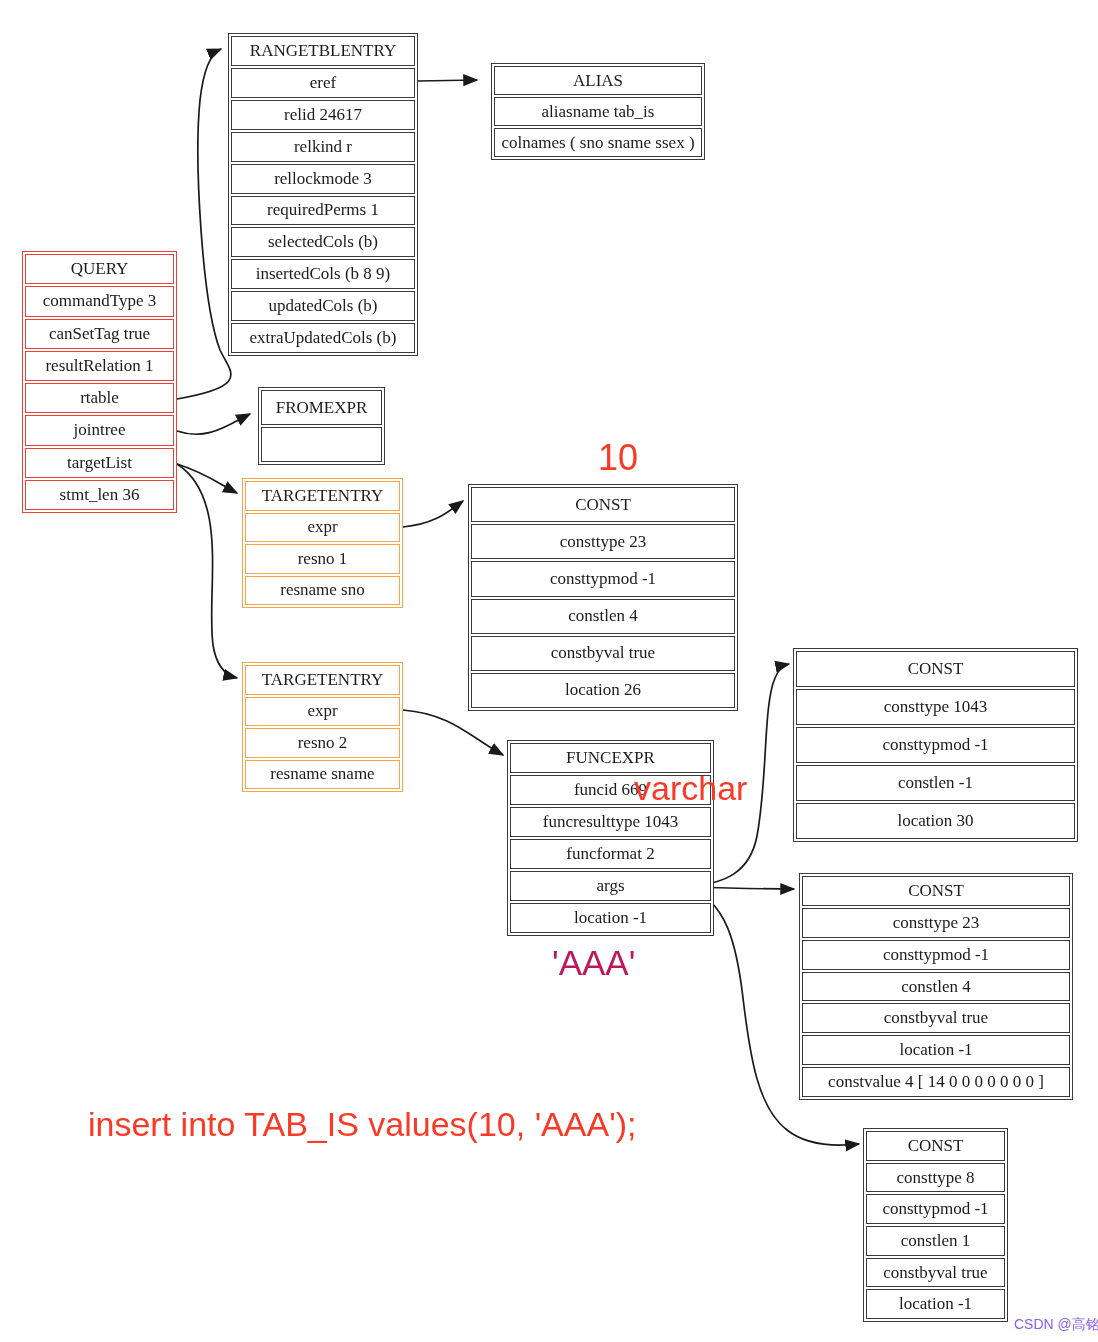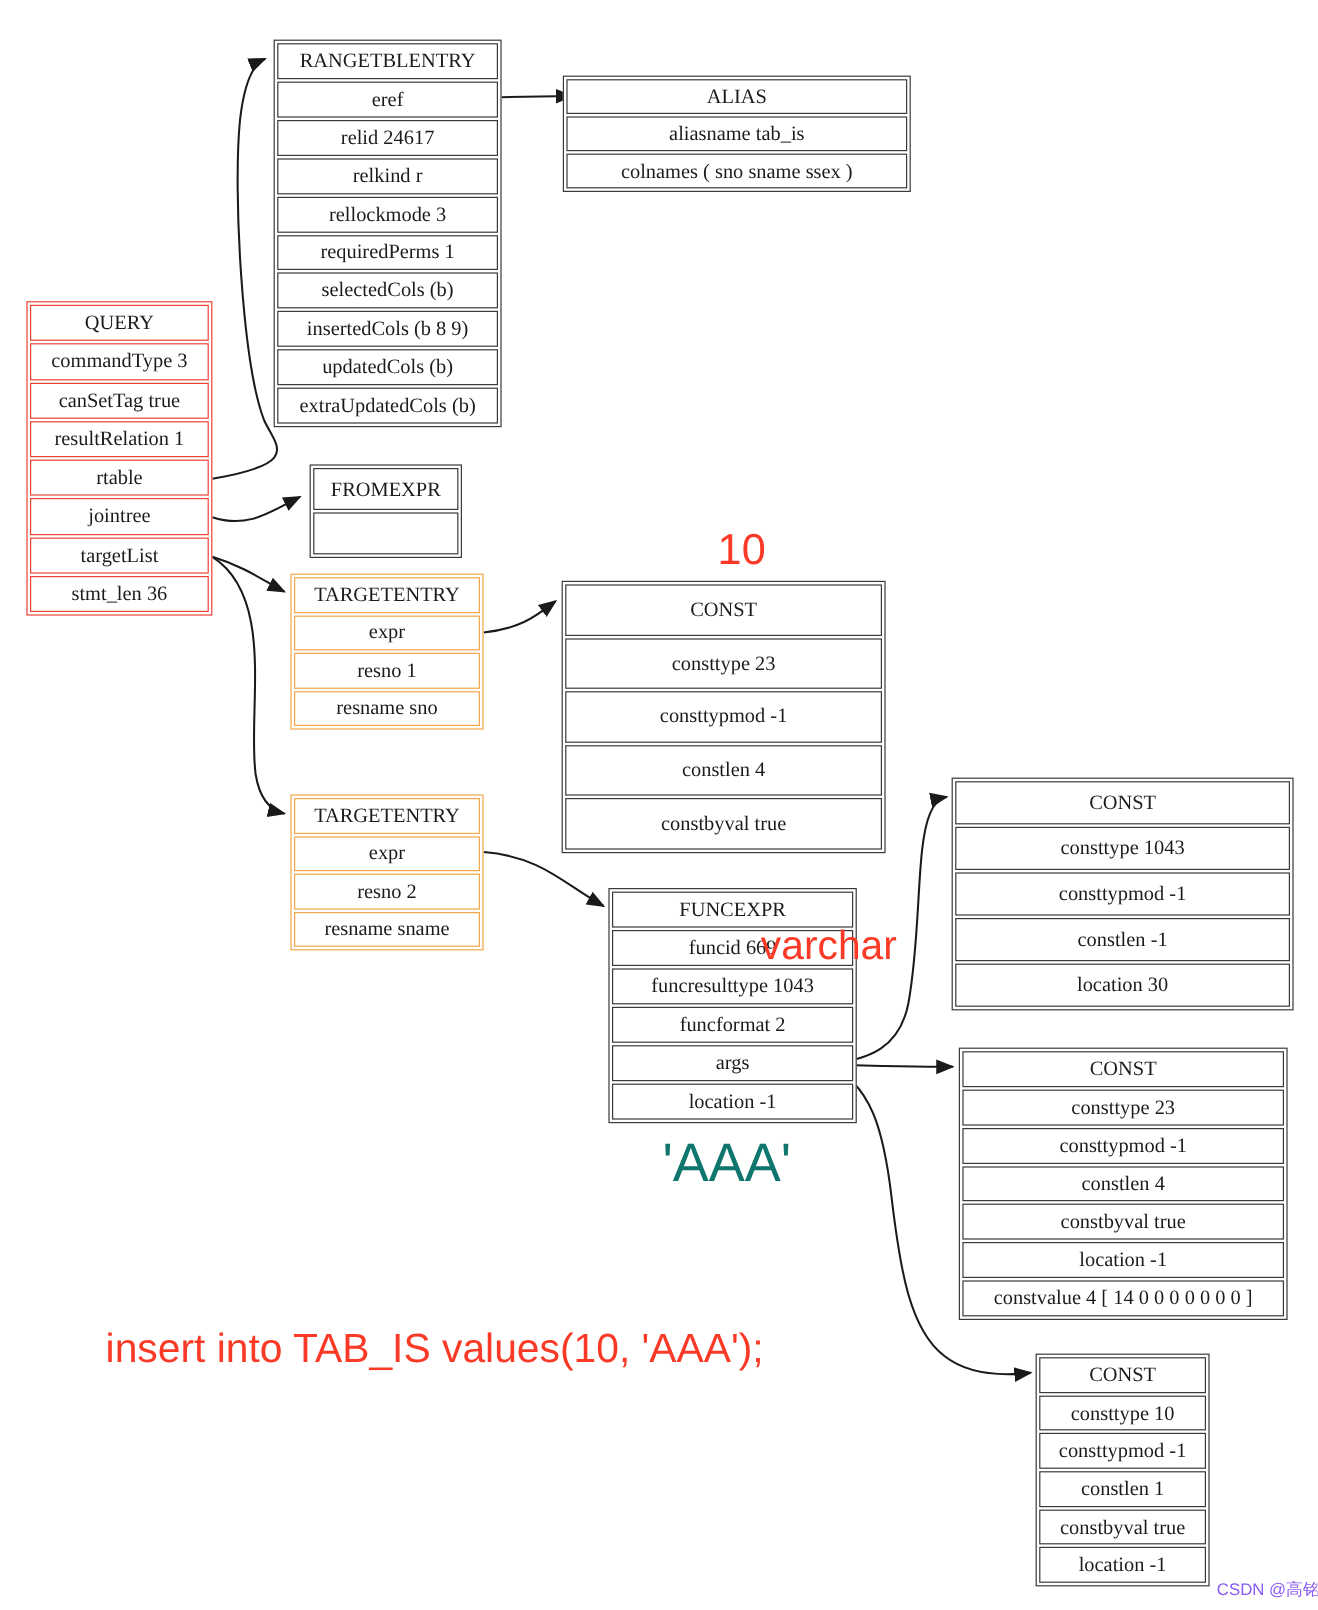--- a/index.html
+++ b/index.html
@@ -54,41 +54,42 @@
         <div class="row">eref</div>
         <div class="row">relid 24617</div>
         <div class="row">relkind r</div>
         <div class="row">rellockmode 3</div>
         <div class="row">requiredPerms 1</div>
         <div class="row">selectedCols (b)</div>
         <div class="row">insertedCols (b 8 9)</div>
         <div class="row">updatedCols (b)</div>
         <div class="row">extraUpdatedCols (b)</div>
       </div>
-      <div class="node" style="left: 469px; top: 63px; width: 290px; height: 97px; --c: #3a3a3a;">
+      <div class="node" style="left: 491px; top: 63px; width: 214px; height: 97px; --c: #3a3a3a;">
         <div class="row">ALIAS</div>
         <div class="row">aliasname tab_is</div>
         <div class="row">colnames ( sno sname ssex )</div>
       </div>
       <div class="node" style="left: 258px; top: 387px; width: 127px; height: 78px; --c: #3a3a3a;">
         <div class="row">FROMEXPR</div>
         <div class="row"></div>
       </div>
       <div class="node" style="left: 242px; top: 478px; width: 161px; height: 130px; --c: #f3a747;">
         <div class="row">TARGETENTRY</div>
         <div class="row">expr</div>
         <div class="row">resno 1</div>
         <div class="row">resname sno</div>
       </div>
       <div class="node" style="left: 468px; top: 484px; width: 270px; height: 227px; --c: #3a3a3a;">
         <div class="row">CONST</div>
         <div class="row">consttype 23</div>
         <div class="row">consttypmod -1</div>
         <div class="row">constlen 4</div>
         <div class="row">constbyval true</div>
+        <div class="row">location 26</div>
       </div>
       <div class="node" style="left: 242px; top: 662px; width: 161px; height: 130px; --c: #f3a747;">
         <div class="row">TARGETENTRY</div>
         <div class="row">expr</div>
         <div class="row">resno 2</div>
         <div class="row">resname sname</div>
       </div>
       <div class="node" style="left: 507px; top: 740px; width: 207px; height: 196px; --c: #3a3a3a;">
         <div class="row">FUNCEXPR</div>
         <div class="row">funcid 669</div>
@@ -108,27 +109,27 @@
         <div class="row">CONST</div>
         <div class="row">consttype 23</div>
         <div class="row">consttypmod -1</div>
         <div class="row">constlen 4</div>
         <div class="row">constbyval true</div>
         <div class="row">location -1</div>
         <div class="row">constvalue 4 [ 14 0 0 0 0 0 0 0 ]</div>
       </div>
       <div class="node" style="left: 863px; top: 1128px; width: 145px; height: 194px; --c: #3a3a3a;">
         <div class="row">CONST</div>
-        <div class="row">consttype 10</div>
+        <div class="row">consttype 8</div>
         <div class="row">consttypmod -1</div>
         <div class="row">constlen 1</div>
         <div class="row">constbyval true</div>
         <div class="row">location -1</div>
       </div>
     </div>
   <div id="annotations">
       <div class="annotation" style="left: 598px; top: 438px; font-size: 36px; color: rgb(250, 58, 38);">10</div>
       <div class="annotation" style="left: 634px; top: 770px; font-size: 34px; color: rgb(250, 58, 38);">varchar</div>
-      <div class="annotation" style="left: 552px; top: 944px; font-size: 45px; color: #0f766e;">'AAA'</div>
+      <div class="annotation" style="left: 552px; top: 944px; font-size: 35px; color: #be185d;">'AAA'</div>
       <div class="annotation" style="left: 88px; top: 1106px; font-size: 34px; color: rgb(250, 58, 38);">insert into TAB_IS values(10, 'AAA');</div>
     </div>
   <div id="watermark">CSDN @高铭杰</div>
 </div>
 
 </body></html>

